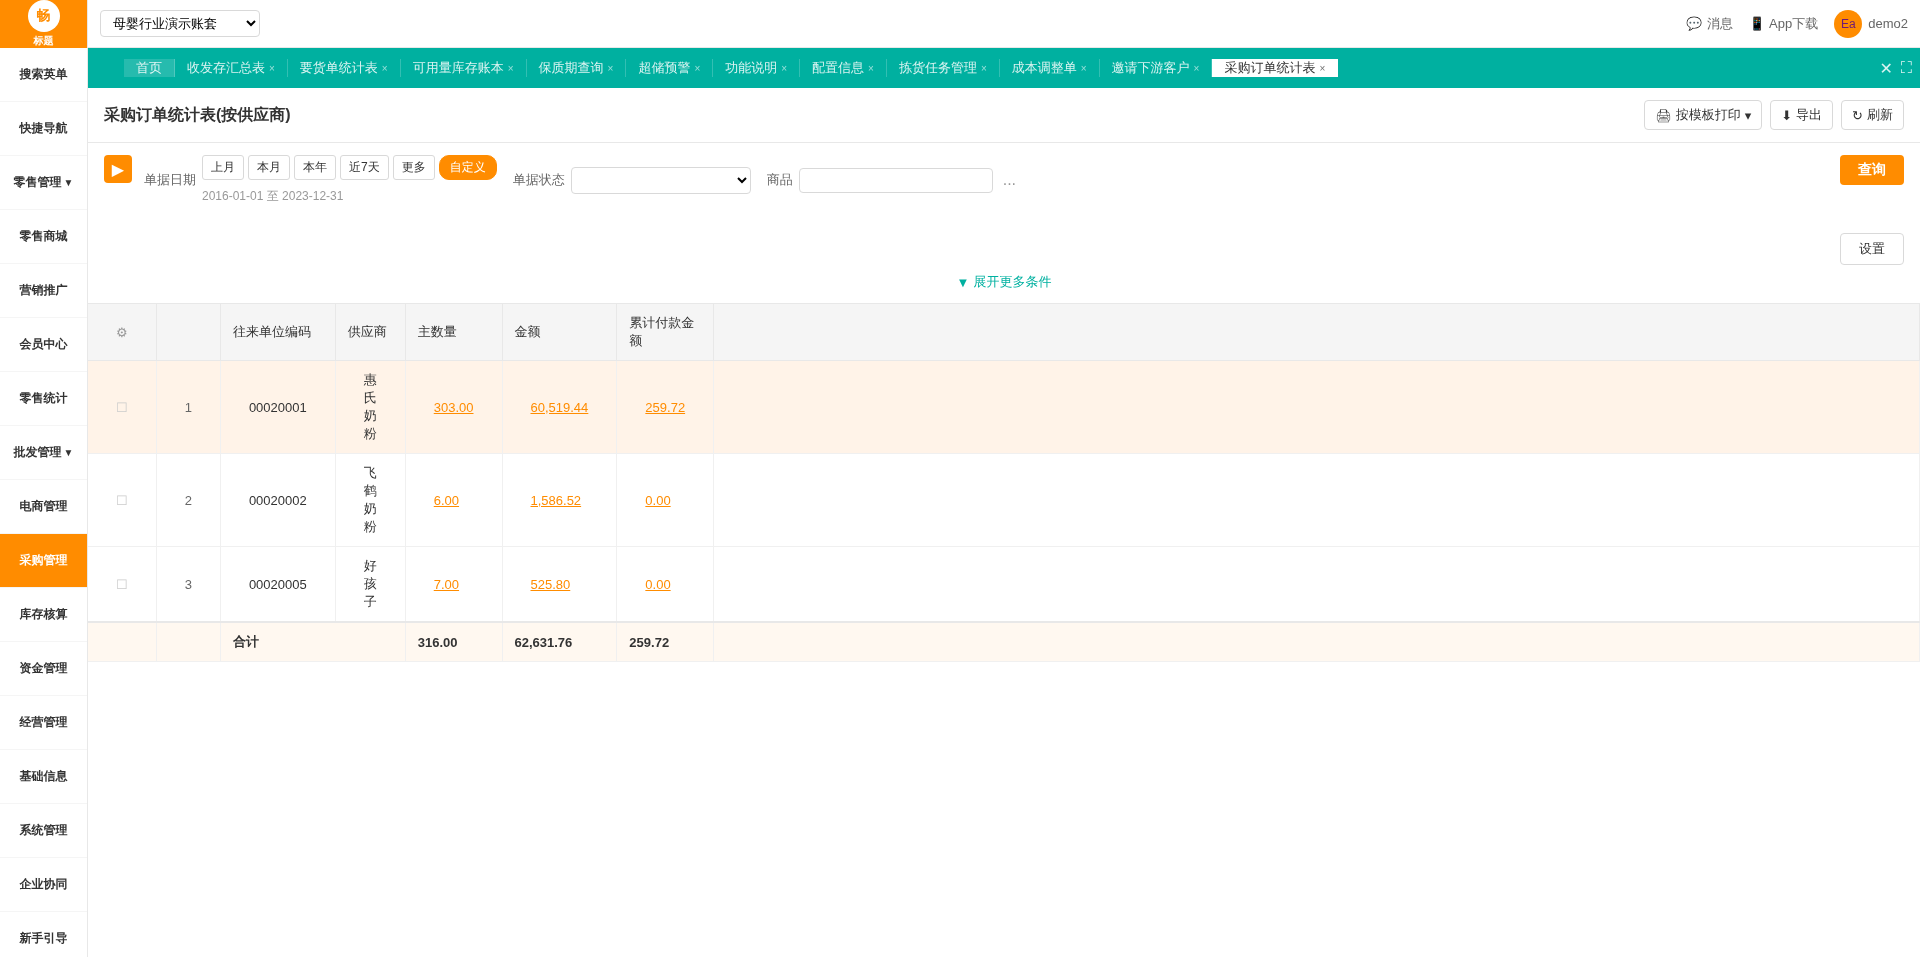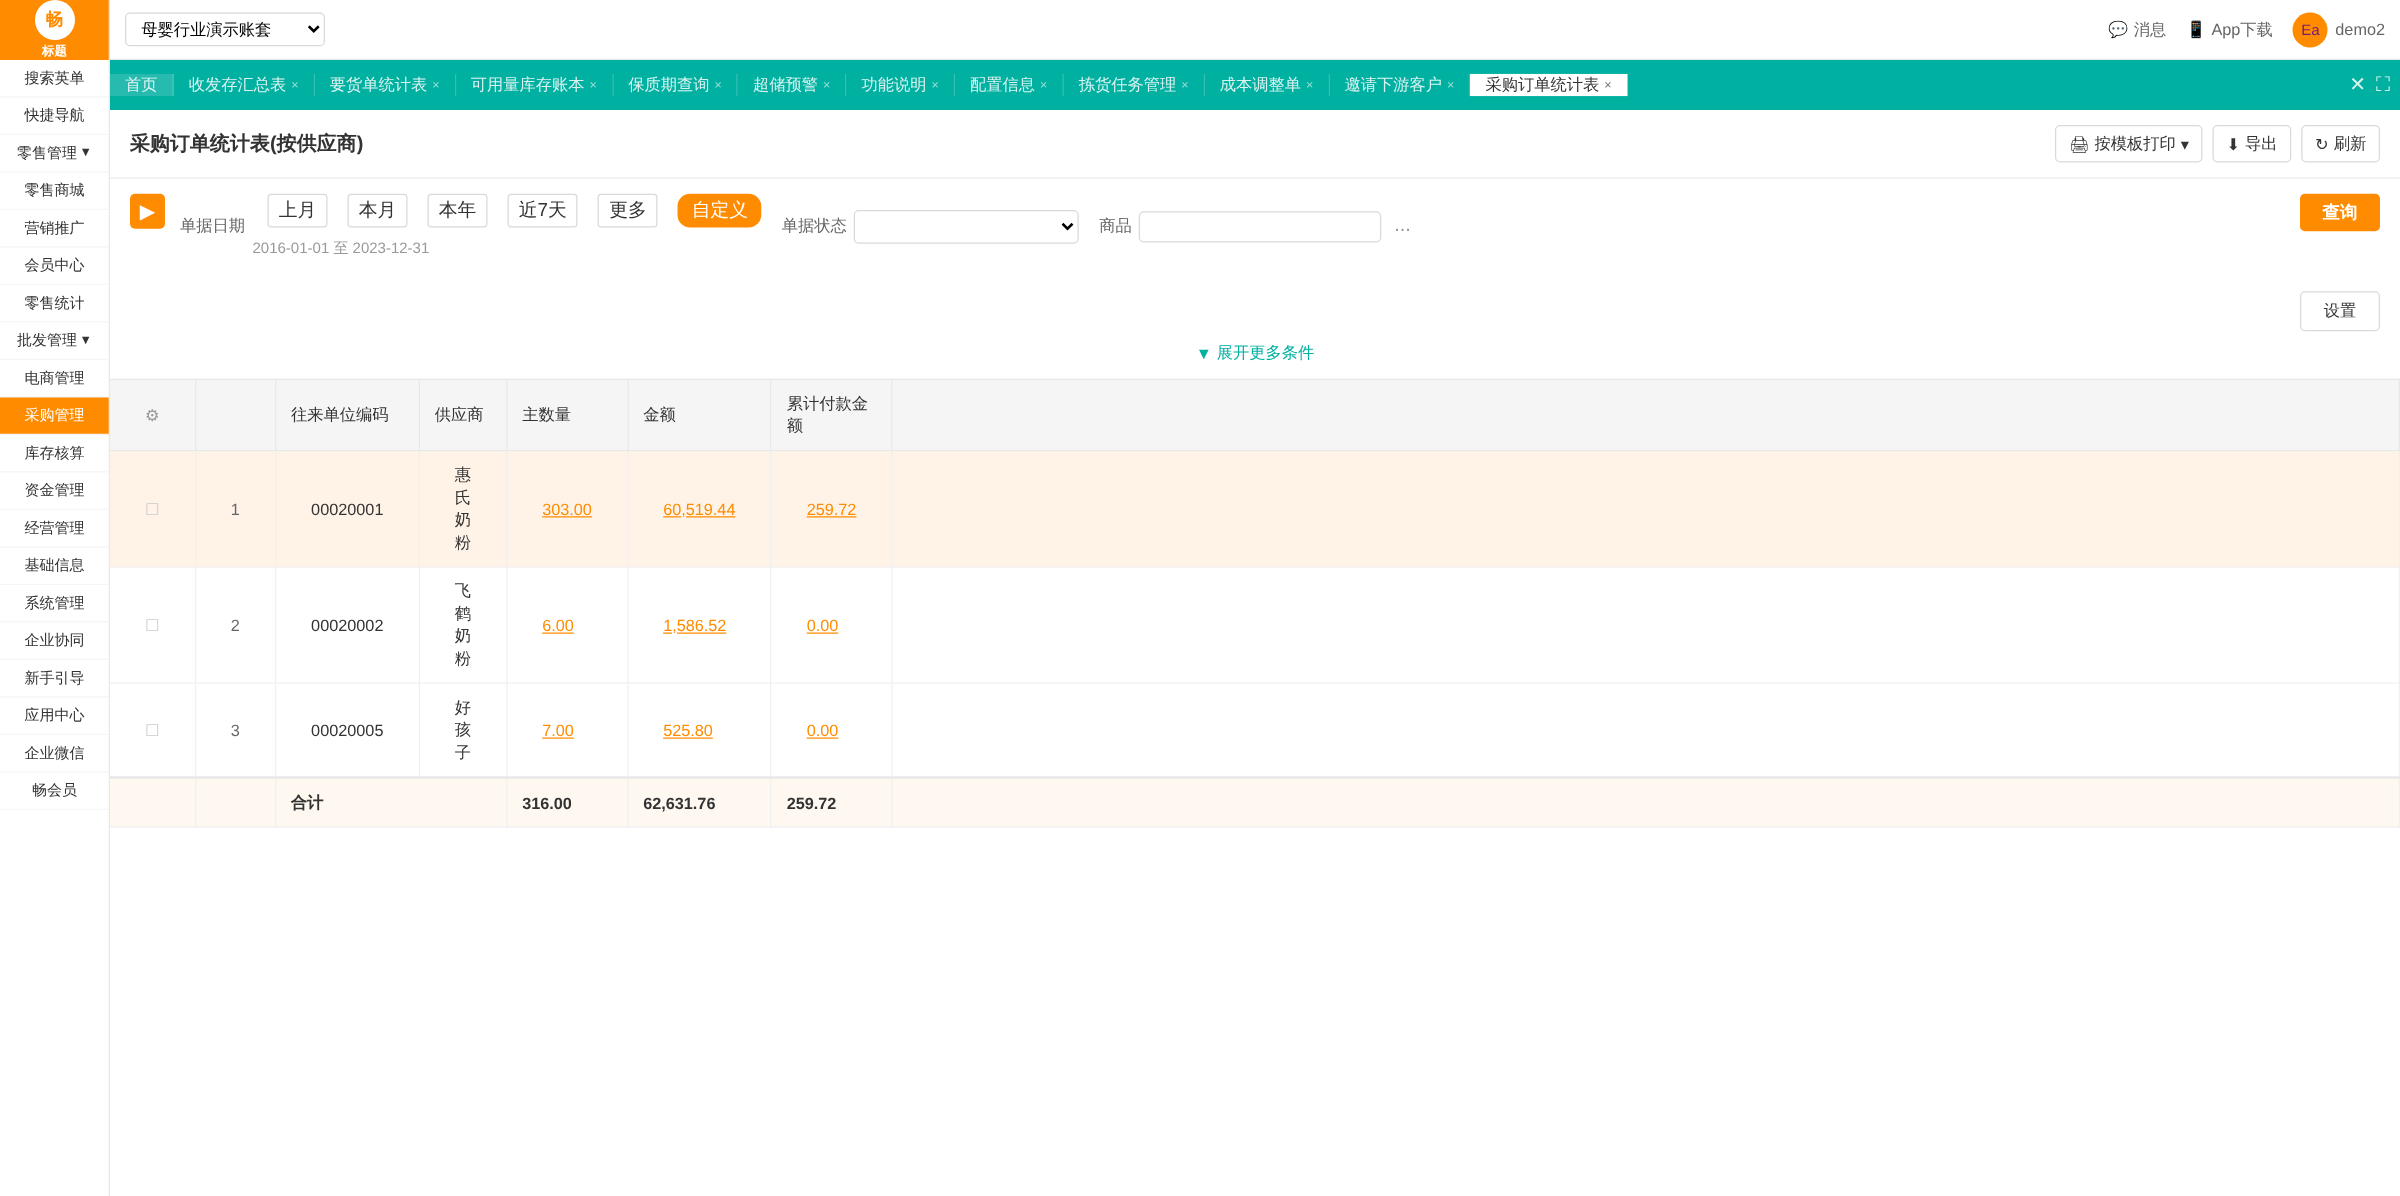--- a/index.html
+++ b/index.html
@@ -2,38 +2,38 @@
 <html><head>
   <meta charset="utf-8">
   <style>
     * { box-sizing: border-box; margin: 0; padding: 0; }
     body { font-family: 'Microsoft YaHei', Arial, sans-serif; font-size: 13px; background: #f5f5f5; display: flex; height: 957px; overflow: hidden; }
 
     
     .sidebar { width: 88px; background: #fff; display: flex; flex-direction: column; border-right: 1px solid #e8e8e8; flex-shrink: 0; }
     .sidebar-logo { background: #ff8c00; height: 48px; display: flex; align-items: center; justify-content: center; color: #fff; font-size: 12px; font-weight: bold; flex-direction: column; }
     .sidebar-logo .logo-icon { width: 32px; height: 32px; background: #fff; border-radius: 50%; display: flex; align-items: center; justify-content: center; color: #ff8c00; font-size: 14px; font-weight: bold; margin-bottom: 2px; }
-    .sidebar-nav-item { padding: 6px 4px; text-align: center; font-size: 12px; color: #333; cursor: pointer; border-bottom: 1px solid #f5f5f5; }
+    .sidebar-nav-item { padding: 18px 4px; text-align: center; font-size: 12px; color: #333; cursor: pointer; border-bottom: 1px solid #f5f5f5; font-weight: bold; }
     .sidebar-nav-item.active { background: #ff8c00; color: #fff; }
     .sidebar-nav-item.has-arrow { display: flex; align-items: center; justify-content: center; gap: 2px; text-align: center; }
     .sidebar-nav-item .arrow { font-size: 10px; }
 
     
     .main { flex: 1; display: flex; flex-direction: column; overflow: hidden; }
 
     
     .top-header { height: 48px; background: #fff; display: flex; align-items: center; justify-content: space-between; padding: 0 12px; border-bottom: 1px solid #e8e8e8; }
     .top-header-left { display: flex; align-items: flex-end; gap: 8px; color: #666; font-size: 13px; }
     .top-header-left select { border: 1px solid #d9d9d9; border-radius: 4px; padding: 4px 20px 4px 8px; font-size: 13px; }
     .top-header-right { display: flex; align-items: center; gap: 16px; color: #666; font-size: 13px; }
     .top-header-right .msg-icon, .top-header-right .app-icon { display: flex; align-items: center; gap: 4px; cursor: pointer; }
     .avatar { width: 28px; height: 28px; border-radius: 50%; background: #ff8c00; display: flex; align-items: center; justify-content: center; color: #701a75; font-size: 12px; }
 
     
-    .tab-bar { background: #00b0a0; display: flex; align-items: center; height: 40px; overflow: hidden; }
+    .tab-bar { background: #00b0a0; display: flex; align-items: center; height: 40px; overflow: hidden; padding-left: 36px; }
     .tab-item { display: flex; align-items: center; padding: 0 12px; height: 100%; color: rgba(255,255,255,0.85); font-size: 13px; cursor: pointer; white-space: nowrap; border-right: 1px solid rgba(255,255,255,0.2); gap: 4px; }
     .tab-item.home { background: rgba(255,255,255,0.15); }
     .tab-item.active { background: #fff; color: #333; }
     .tab-item .close-x { font-size: 10px; opacity: 0.7; cursor: pointer; }
     .tab-bar-end { margin-left: auto; display: flex; align-items: center; gap: 8px; padding-right: 8px; }
     .tab-bar-end span { color: rgba(255,255,255,0.85); cursor: pointer; font-size: 16px; }
 
     
     .content { flex: 1; background: #f5f5f5; overflow-y: auto; display: flex; flex-direction: column; }
 
@@ -43,21 +43,21 @@
     .page-actions { display: flex; align-items: center; gap: 8px; padding-bottom: 12px; }
     .btn-template { display: flex; align-items: center; gap: 4px; border: 1px solid #d9d9d9; background: #fff; padding: 5px 10px; border-radius: 4px; cursor: pointer; font-size: 13px; color: #333; }
     .btn-export { display: flex; align-items: center; gap: 4px; border: 1px solid #d9d9d9; background: #fff; padding: 5px 10px; border-radius: 4px; cursor: pointer; font-size: 13px; color: #333; }
     .btn-refresh { display: flex; align-items: center; gap: 4px; border: 1px solid #d9d9d9; background: #fff; padding: 5px 10px; border-radius: 4px; cursor: pointer; font-size: 13px; color: #333; }
 
     
     .filter-bar { background: #fff; padding: 12px 16px; border-bottom: 1px solid #e8e8e8; }
     .filter-item { display: flex; align-items: center; gap: 6px; font-size: 13px; color: #333; }
     .filter-label { color: #666; white-space: nowrap; }
     .filter-date-btns { display: flex; gap: 4px; }
-    .date-btn { padding: 3px 8px; border: 1px solid #d9d9d9; border-radius: 3px; cursor: pointer; font-size: 15px; background: #fff; color: #333; margin-left: 12px; }
+    .date-btn { padding: 3px 8px; border: 1px solid #d9d9d9; border-radius: 3px; cursor: pointer; font-size: 12px; background: #fff; color: #333; }
     .date-btn.custom { background: #ff8c00; color: #fff; border-color: #ff8c00; border-radius: 10px; padding: 2px 10px; }
     .date-range { color: #999; font-size: 12px; margin-top: 4px; }
     .filter-select { border: 1px solid #d9d9d9; border-radius: 4px; padding: 4px 24px 4px 8px; font-size: 13px; min-width: 180px; background: #fff; }
     .filter-input { border: 1px solid #d9d9d9; border-radius: 4px; padding: 4px 8px; font-size: 13px; min-width: 160px; }
     .expand-btn { display: flex; align-items: center; gap: 4px; color: #00b0a0; cursor: pointer; font-size: 13px; }
     .btn-query { background: #ff8c00; color: #fff; border: none; padding: 6px 18px; border-radius: 4px; cursor: pointer; font-size: 14px; font-weight: bold; }
     .btn-setting { background: #fff; color: #333; border: 1px solid #d9d9d9; padding: 6px 14px; border-radius: 4px; cursor: pointer; font-size: 13px; margin-top: 40px; }
     .filter-toggle { width: 28px; height: 28px; background: #ff8c00; border-radius: 4px; display: flex; align-items: center; justify-content: center; cursor: pointer; color: #fff; font-size: 16px; flex-shrink: 0; }
     .filter-expand-row { display: flex; justify-content: center; padding: 8px 0 0; }
     .filter-dots { color: #999; cursor: pointer; font-size: 16px; margin: 0 4px; }

